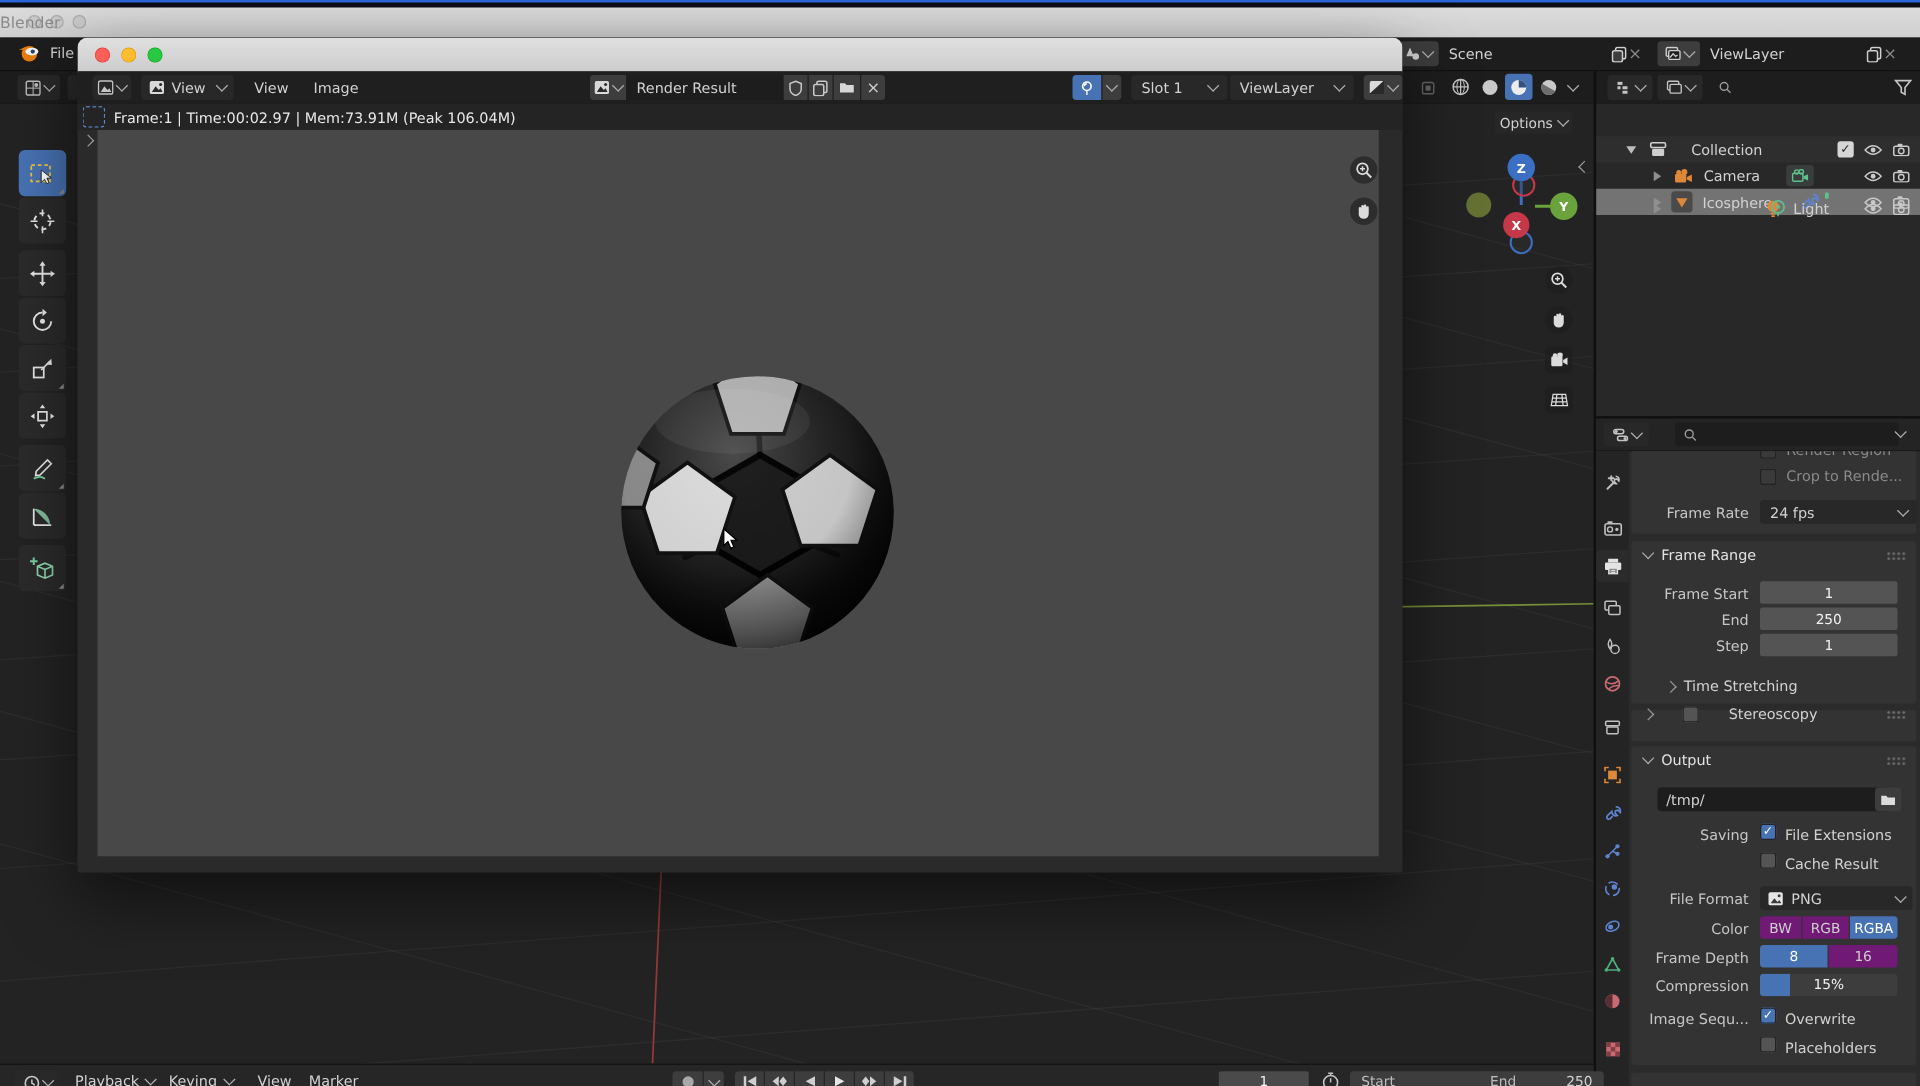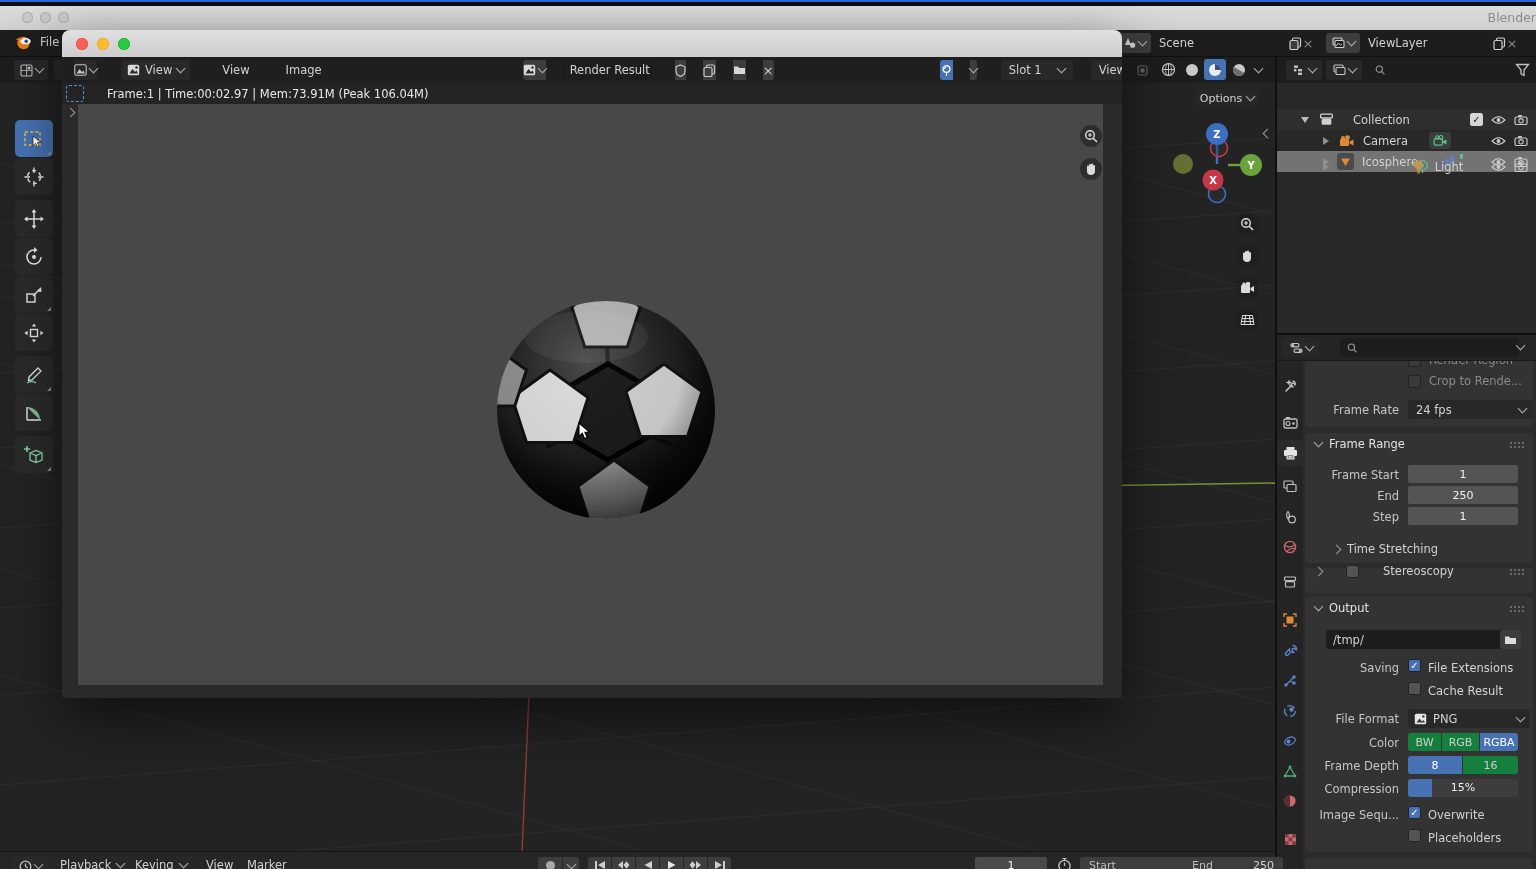--- a/index.html
+++ b/index.html
@@ -1,20 +1,20 @@
 <!DOCTYPE html>
 <html><head>
 <meta charset="utf-8">
 <style>
   html,body{margin:0;padding:0;background:#101010;}
   #page{position:relative;width:1536px;height:869px;overflow:hidden;background:#1d1d1d;
         font-family:"DejaVu Sans","Liberation Sans",sans-serif;font-size:11.5px;color:#d6d6d6;
         -webkit-font-smoothing:antialiased;}
   .abs{position:absolute;}
-  .flex{display:flex;align-items:center;gap:16px;}
+  .flex{display:flex;align-items:center;}
   .txt{color:#d2d2d2;font-size:11.5px;white-space:nowrap;}
   .dim{color:#8a8a8a;}
   .btn{background:#3d3d3d;border-radius:3px;}
   .darkfield{background:#1d1d1d;border-radius:3px;}
   .drop{background:#282828;border-radius:3px;}
   .chevd{width:6px;height:6px;border-right:1.4px solid #b0b0b0;border-bottom:1.4px solid #b0b0b0;
          transform:rotate(45deg);display:inline-block;margin-top:-3px;}
   .chevr{width:6px;height:6px;border-right:1.4px solid #9a9a9a;border-bottom:1.4px solid #9a9a9a;
          transform:rotate(-45deg);display:inline-block;}
   .grip{width:16px;height:7px;background-image:radial-gradient(#787878 1px,transparent 1.2px);
@@ -30,40 +30,40 @@
   .panelblock{position:absolute;left:1305px;width:228px;background:#333333;border-radius:3px;}
   .toolbtn{position:absolute;left:15px;width:38px;height:37px;background:#2b2b2b;border-radius:5px;
            display:flex;align-items:center;justify-content:center;}
   .toolbtn.active{background:#4772b3;}
   .corner{position:absolute;right:2px;bottom:2px;width:0;height:0;
           border-left:4px solid transparent;border-bottom:4px solid #8f8f8f;}
   .orow{position:absolute;left:1277px;width:259px;height:21px;display:flex;align-items:center;}
   .circbtn{position:absolute;width:22px;height:22px;border-radius:50%;background:rgba(30,30,30,.55);
            display:flex;align-items:center;justify-content:center;}
   .seg{position:absolute;display:flex;gap:1px;height:18px;}
-  .seg>div{background:#15803d;color:#cfcfcf;font-size:11px;display:flex;align-items:center;justify-content:center;}
+  .seg>div{background:#701a75;color:#cfcfcf;font-size:11px;display:flex;align-items:center;justify-content:center;}
   .seg>div:first-child{border-radius:3px 0 0 3px;}
   .seg>div:last-child{border-radius:0 3px 3px 0;}
   .seg>div.on{background:#4772b3;color:#fff;}
   .tabslot{position:absolute;left:1277px;width:26px;height:28px;display:flex;align-items:center;justify-content:center;}
   .transport{width:23px;height:16px;background:#3d3d3d;display:flex;align-items:center;justify-content:center;gap:1px;}
   input.search{background:transparent;border:none;outline:none;color:#ddd;width:100%;font-size:11px;}
 </style>
 </head>
 <body>
 
 <div id="page">
 
   <div class="abs" style="left:0;top:0;width:1536px;height:6px;background:#0b0c14;border-top:2px solid #2b66d9;"></div>
 
   <div class="abs" style="left:0;top:6px;width:1536px;height:24px;background:linear-gradient(#dcdcdc,#cfcfcf);border-bottom:1px solid #9f9f9f;">
     <span class="abs" style="left:22px;top:6px;width:11px;height:11px;border-radius:50%;background:#c9c9c9;box-shadow:inset 0 0 0 1px #adadad;"></span>
     <span class="abs" style="left:40px;top:6px;width:11px;height:11px;border-radius:50%;background:#c9c9c9;box-shadow:inset 0 0 0 1px #adadad;"></span>
     <span class="abs" style="left:58px;top:6px;width:11px;height:11px;border-radius:50%;background:#c9c9c9;box-shadow:inset 0 0 0 1px #adadad;"></span>
-    <div class="abs" style="left:0;top:4px;width:1536px;text-align:right;color:#8b8b8b;font-size:12.5px;">Blender</div>
+    <div class="abs" style="left:0;top:4px;width:1536px;text-align:left;color:#8b8b8b;font-size:12.5px;">Blender</div>
   </div>
 
   <div class="abs" style="left:0;top:30px;width:1536px;height:26px;background:#1d1d1d;border-bottom:1px solid #101010;"></div>
   <svg class="abs" style="left:14px;top:34px;" width="20" height="17" viewBox="0 0 20 17">
     <circle cx="9.5" cy="9" r="6.2" fill="#e87d0d"></circle>
     <ellipse cx="11.5" cy="7.2" rx="5.2" ry="3.1" fill="#f4f4f4"></ellipse>
     <circle cx="12.2" cy="7.2" r="1.7" fill="#26466d"></circle>
     <path d="M1 6 L6 3.5 L8 5.5 Z" fill="#e87d0d"></path>
   </svg>
   <div class="abs txt" style="left:40px;top:35px;">File</div>

